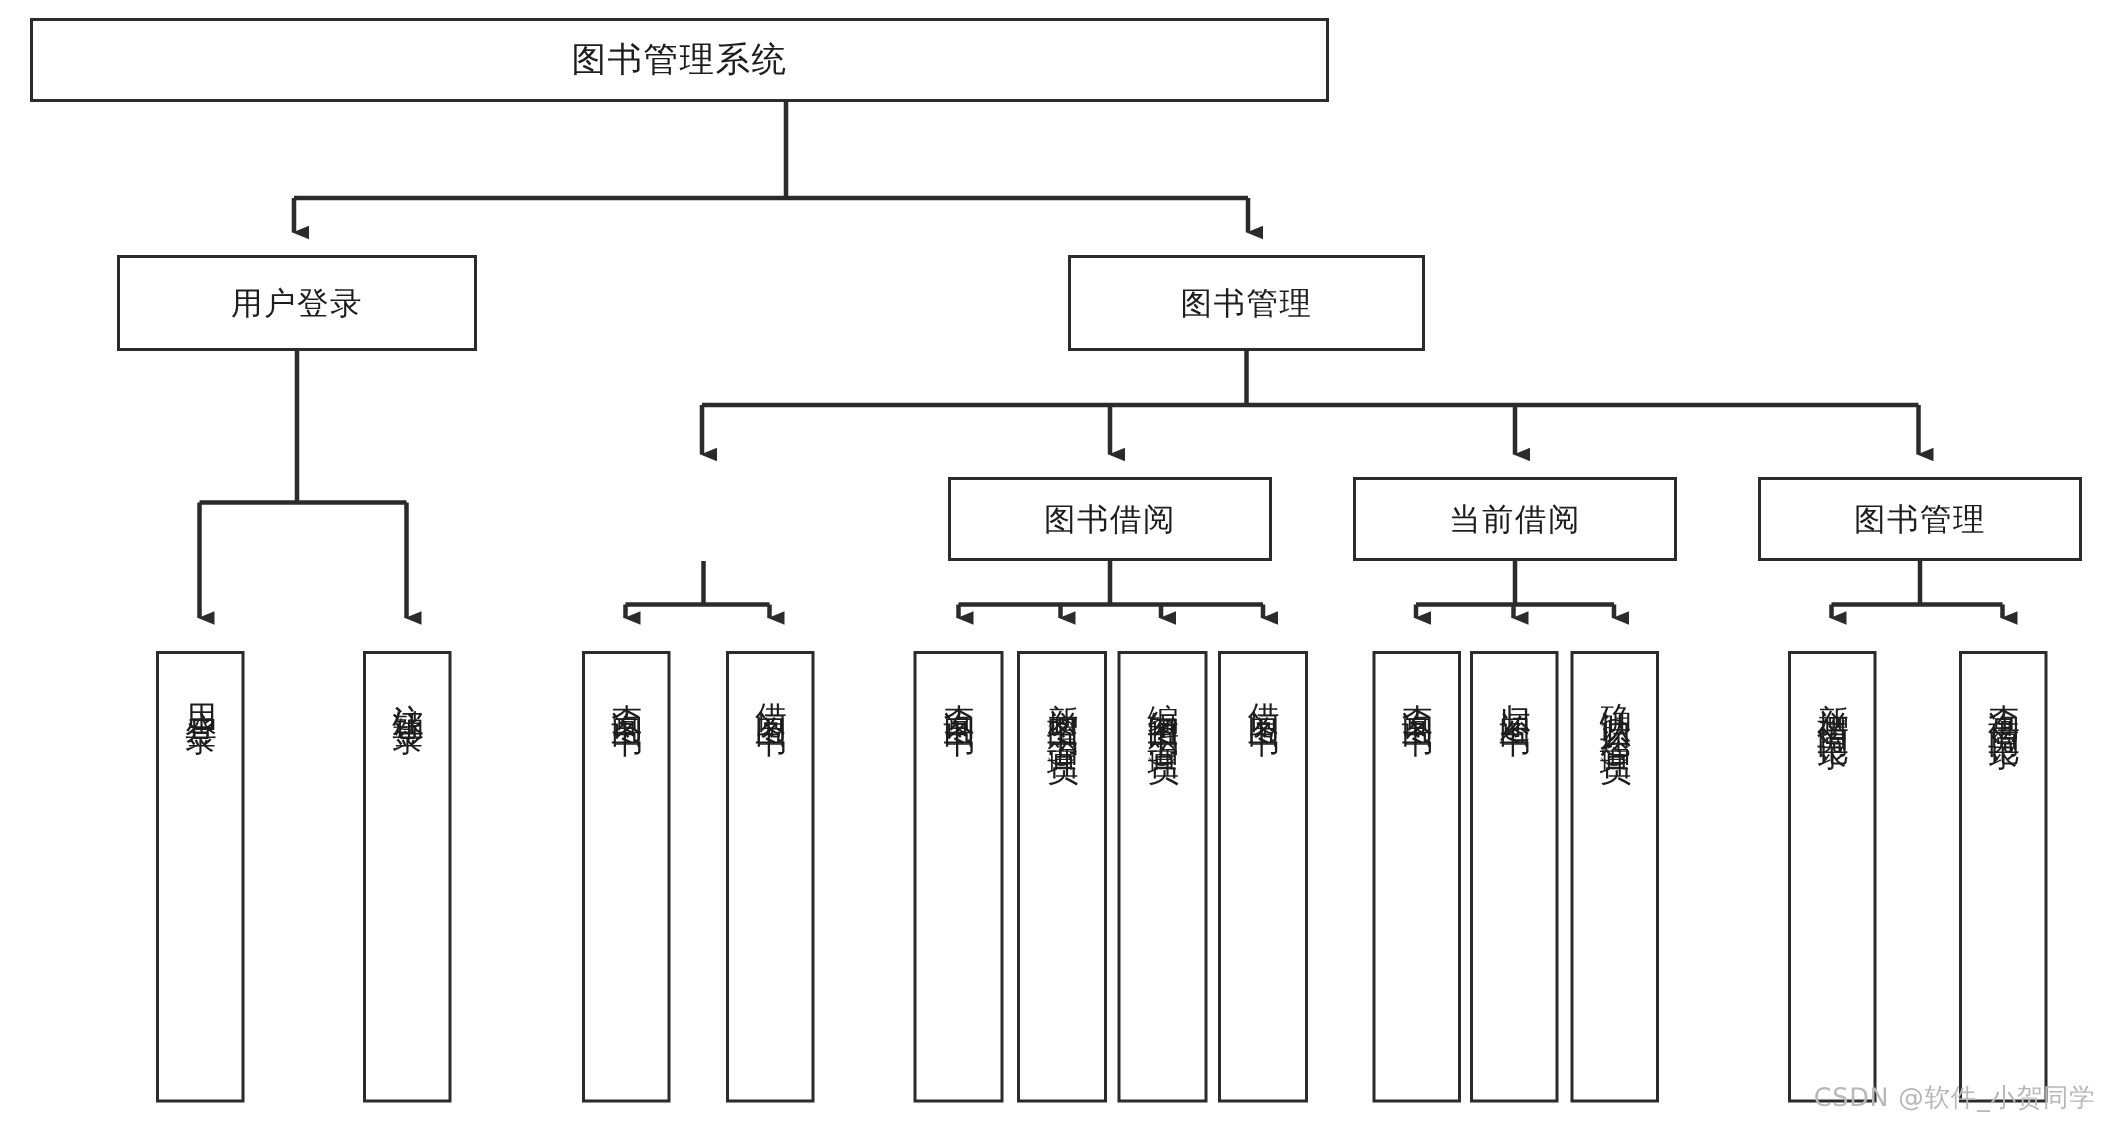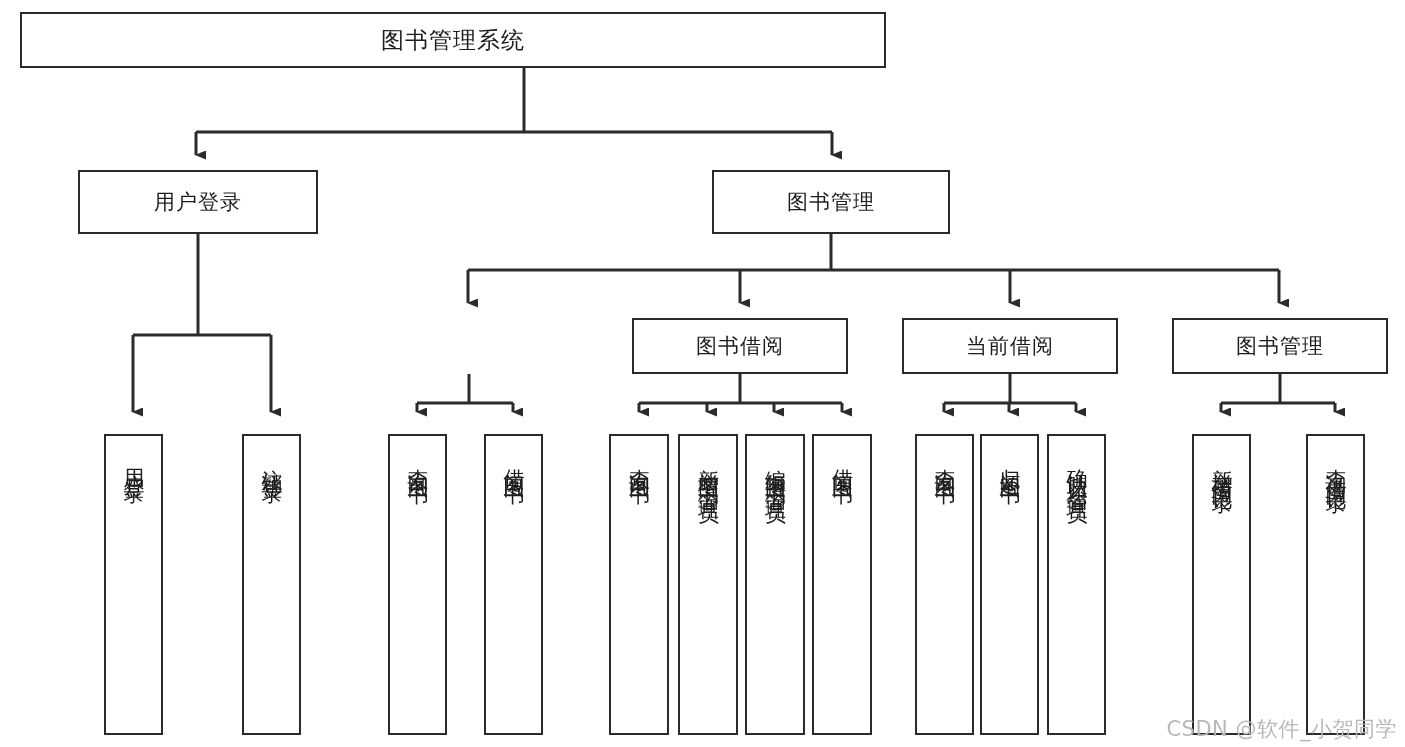--- a/index.html
+++ b/index.html
@@ -57,21 +57,21 @@
     white-space: nowrap;
     line-height: 1;
   }
   .node.root .node-label {
     font-size: 23px;
   }
   .watermark {
     position: absolute;
     right: 8px;
     bottom: 4px;
-    font-size: 21px;
+    font-size: 17px;
     color: #b8b8b8;
     z-index: 3;
     white-space: nowrap;
     letter-spacing: 0.5px;
   }
 </style>
 </head>
 <body>
 
 <div id="diagram-canvas">

